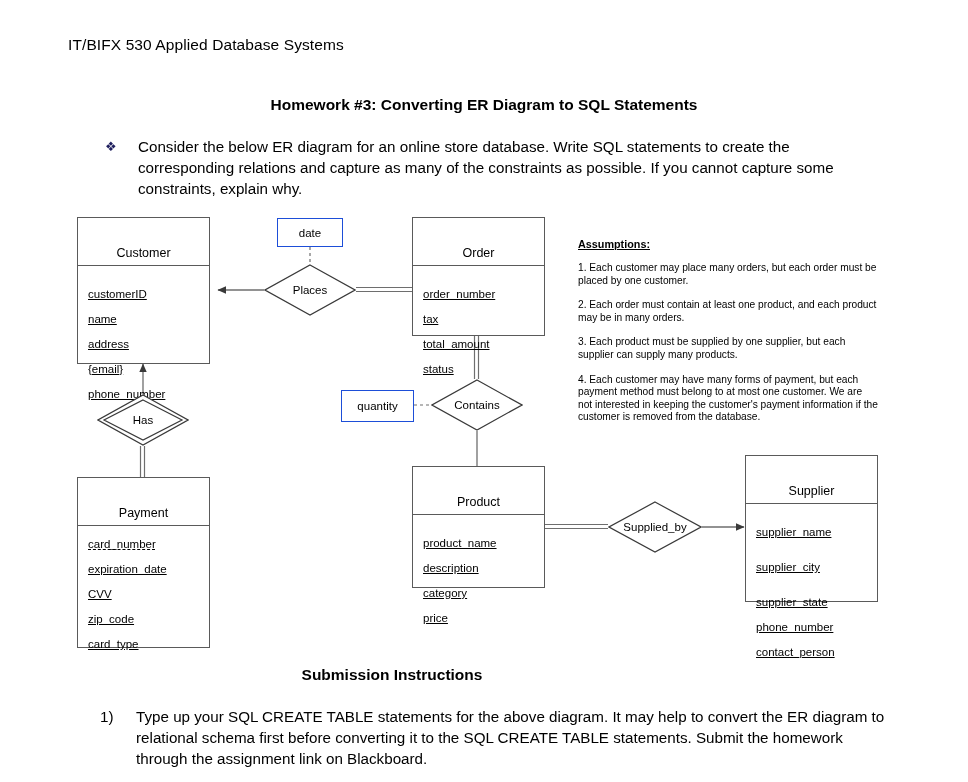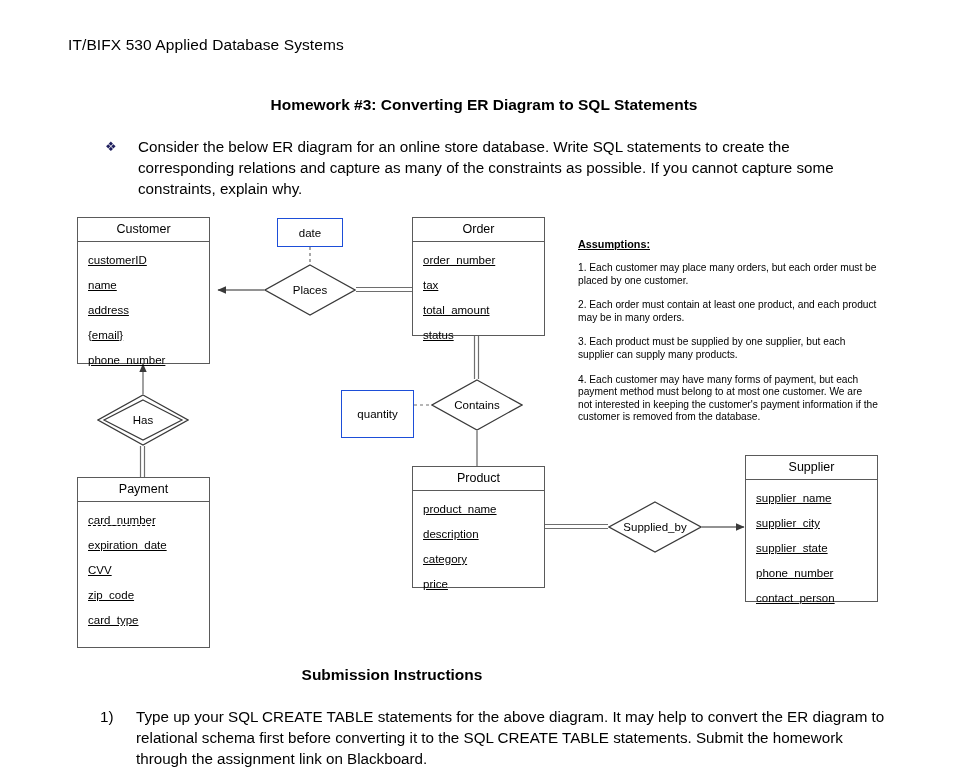--- a/index.html
+++ b/index.html
@@ -102,34 +102,36 @@
     box-sizing: border-box;
     border: 1px solid #5a5a5a;
     background: #ffffff;
   }
   .entity-title {
     text-align: center;
     font-size: 12.5px;
     padding: 4px 0 5px 0;
     border-bottom: 1px solid #5a5a5a;
     background: #ffffff;
+    margin-top: 24px;
   }
   .entity-attrs {
     padding: 6px 0 6px 0;
   }
   .attr {
     font-size: 11.5px;
     padding: 0 0 0 10px;
     height: 25px;
     line-height: 25px;
     white-space: nowrap;
     text-decoration: underline;
   }
   .attr.pk {
     text-decoration: underline;
+    margin-top: 10px;
   }
   .attr.weak-pk {
     text-decoration: underline;
     text-decoration-style: dashed;
     text-underline-offset: 1px;
   }
 
   
   .diamond-wrap {
     position: absolute;
@@ -298,21 +300,21 @@
 
 <div class="diamond-wrap" style="left:608px; top:501px; width:94px; height:52px;">
   <svg width="94" height="52" viewBox="0 0 94 52">
     <polygon points="47,1 93,26 47,51 1,26" fill="#ffffff" stroke="#3a3a3a" stroke-width="1.2"></polygon>
   </svg>
   <div class="diamond-label">Supplied_by</div>
 </div>
 
 <div class="attr-box" style="left:277px; top:218px; width:66px; height:29px;">date</div>
 
-<div class="attr-box" style="left:341px; top:390px; width:73px; height:48px;">quantity</div>
+<div class="attr-box" style="left:341px; top:390px; width:73px; height:32px;">quantity</div>
 
 <div class="assumptions">
   <div class="assumptions-title">Assumptions:</div>
   <div class="assumption-item">1.  Each customer may place many orders, but each order must be placed by one customer.</div>
   <div class="assumption-item">2.  Each order must contain at least one product, and each product may be in many orders.</div>
   <div class="assumption-item">3.  Each product must be supplied by one supplier, but each supplier can supply many products.</div>
   <div class="assumption-item">4.  Each customer may have many forms of payment, but each payment method must belong to at most one customer.  We are not interested in keeping the customer's payment information if the customer is removed from the database.</div>
 </div>
 
 <div class="sub-title">Submission Instructions</div>

